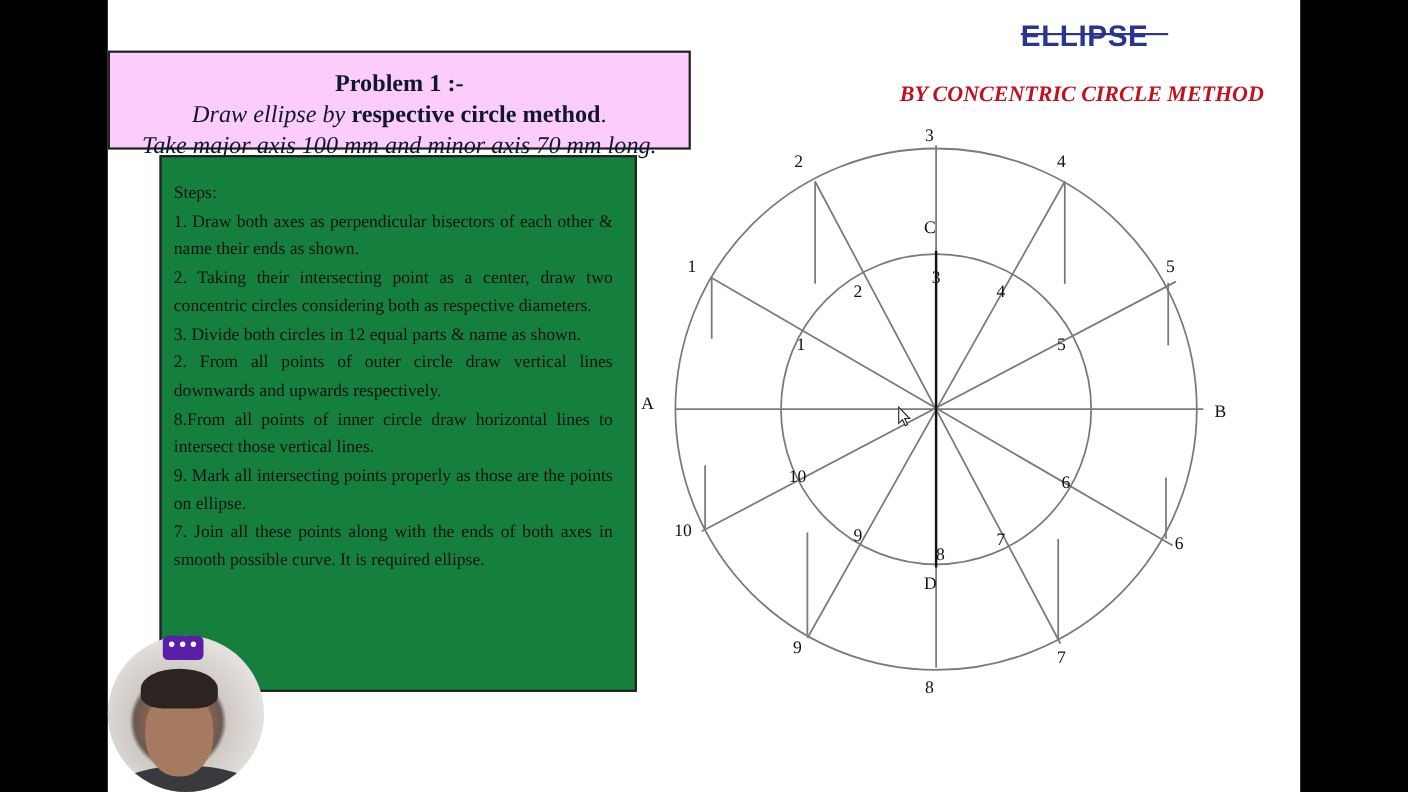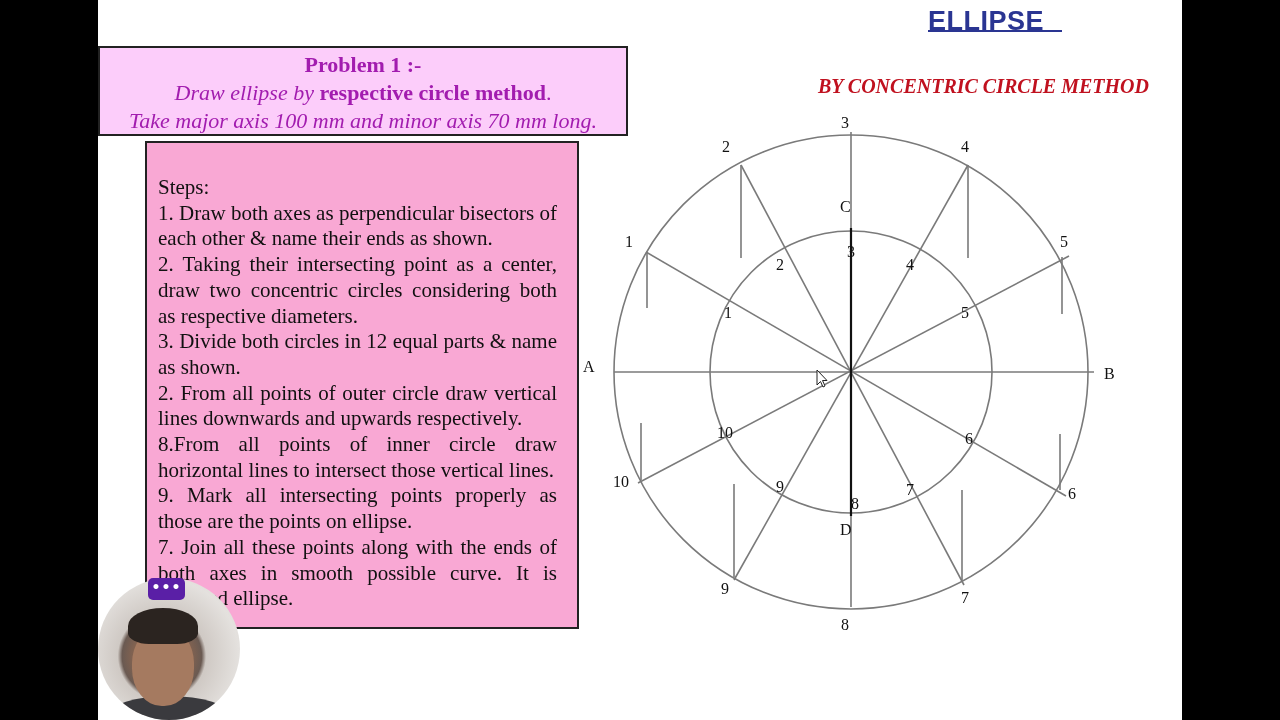--- a/index.html
+++ b/index.html
@@ -7,47 +7,47 @@
     width: 1280px; height: 720px; overflow: hidden;
     background: #000;
     position: relative;
     font-family: "Liberation Serif", serif;
   }
   .slide {
     position: absolute; left: 98px; top: 0; width: 1084px; height: 720px;
     background: #ffffff; overflow: hidden;
   }
   .title-main {
-    position: absolute; left: 830px; top: 4px; width: 138px;
+    position: absolute; left: 830px; top: 16px; width: 138px;
     font-family: "Liberation Sans", sans-serif; font-weight: bold;
     font-size: 27px; color: #2a3592; letter-spacing: 0.5px;
     text-align: left; line-height: 34px;
   }
   .title-underline {
     position: absolute; left: 830px; top: 30px; width: 134px; height: 2px; background: #2a3592;
   }
   .title-sub {
     position: absolute; left: 720px; top: 34px; width: 360px;
     font-family: "Liberation Serif", serif; font-weight: bold; font-style: italic;
     font-size: 20px; color: #c0111f; white-space: nowrap; line-height: 24px; margin-top: 40px;
   }
   .problem-box {
     position: absolute; left: 0px; top: 46px; width: 530px; height: 90px;
     background: #fccdfa; border: 2px solid #222;
-    text-align: center; font-size: 22px; color: #a21caf; line-height: 28px;
-    box-sizing: border-box; padding-top: 3px;
+    text-align: center; font-size: 22px; color: #0f172a; line-height: 28px;
+    box-sizing: border-box; padding-top: 14px;
   }
   .problem-box .l1 { font-weight: bold; }
   .problem-box .l2 i, .problem-box .l3 { font-style: italic; }
   .problem-box .l2 b { font-weight: bold; font-style: normal; }
   .steps-box {
     position: absolute; left: 47px; top: 141px; width: 434px; height: 488px;
-    background: #f9a8d4; border: 2px solid #222; box-sizing: border-box;
-    padding: 32px 20px 0 11px;
-    font-size: 21px; color: #111; line-height: 25.7px; text-align: justify;
+    background: #15803d; border: 2px solid #222; box-sizing: border-box;
+    padding: 20px 20px 0 11px;
+    font-size: 16px; color: #111; line-height: 25.7px; text-align: justify;
   }
   .steps-box p { margin: 0; text-align: justify; }
   .diagram { position: absolute; left: 0; top: 0; }
   .lbl { font-family: "Liberation Serif", serif; font-size: 16px; fill: #111; }
   .webcam {
     position: absolute; left: 98px; top: 578px; width: 142px; height: 142px;
     border-radius: 50%; overflow: hidden;
     background: radial-gradient(circle at 45% 55%, #b08a70 0%, #8c6650 22%, #6a5a52 36%, #cfc9c4 40%, #e4e1de 70%, #d6d2ce 100%);
   }
   .webcam .hair {

